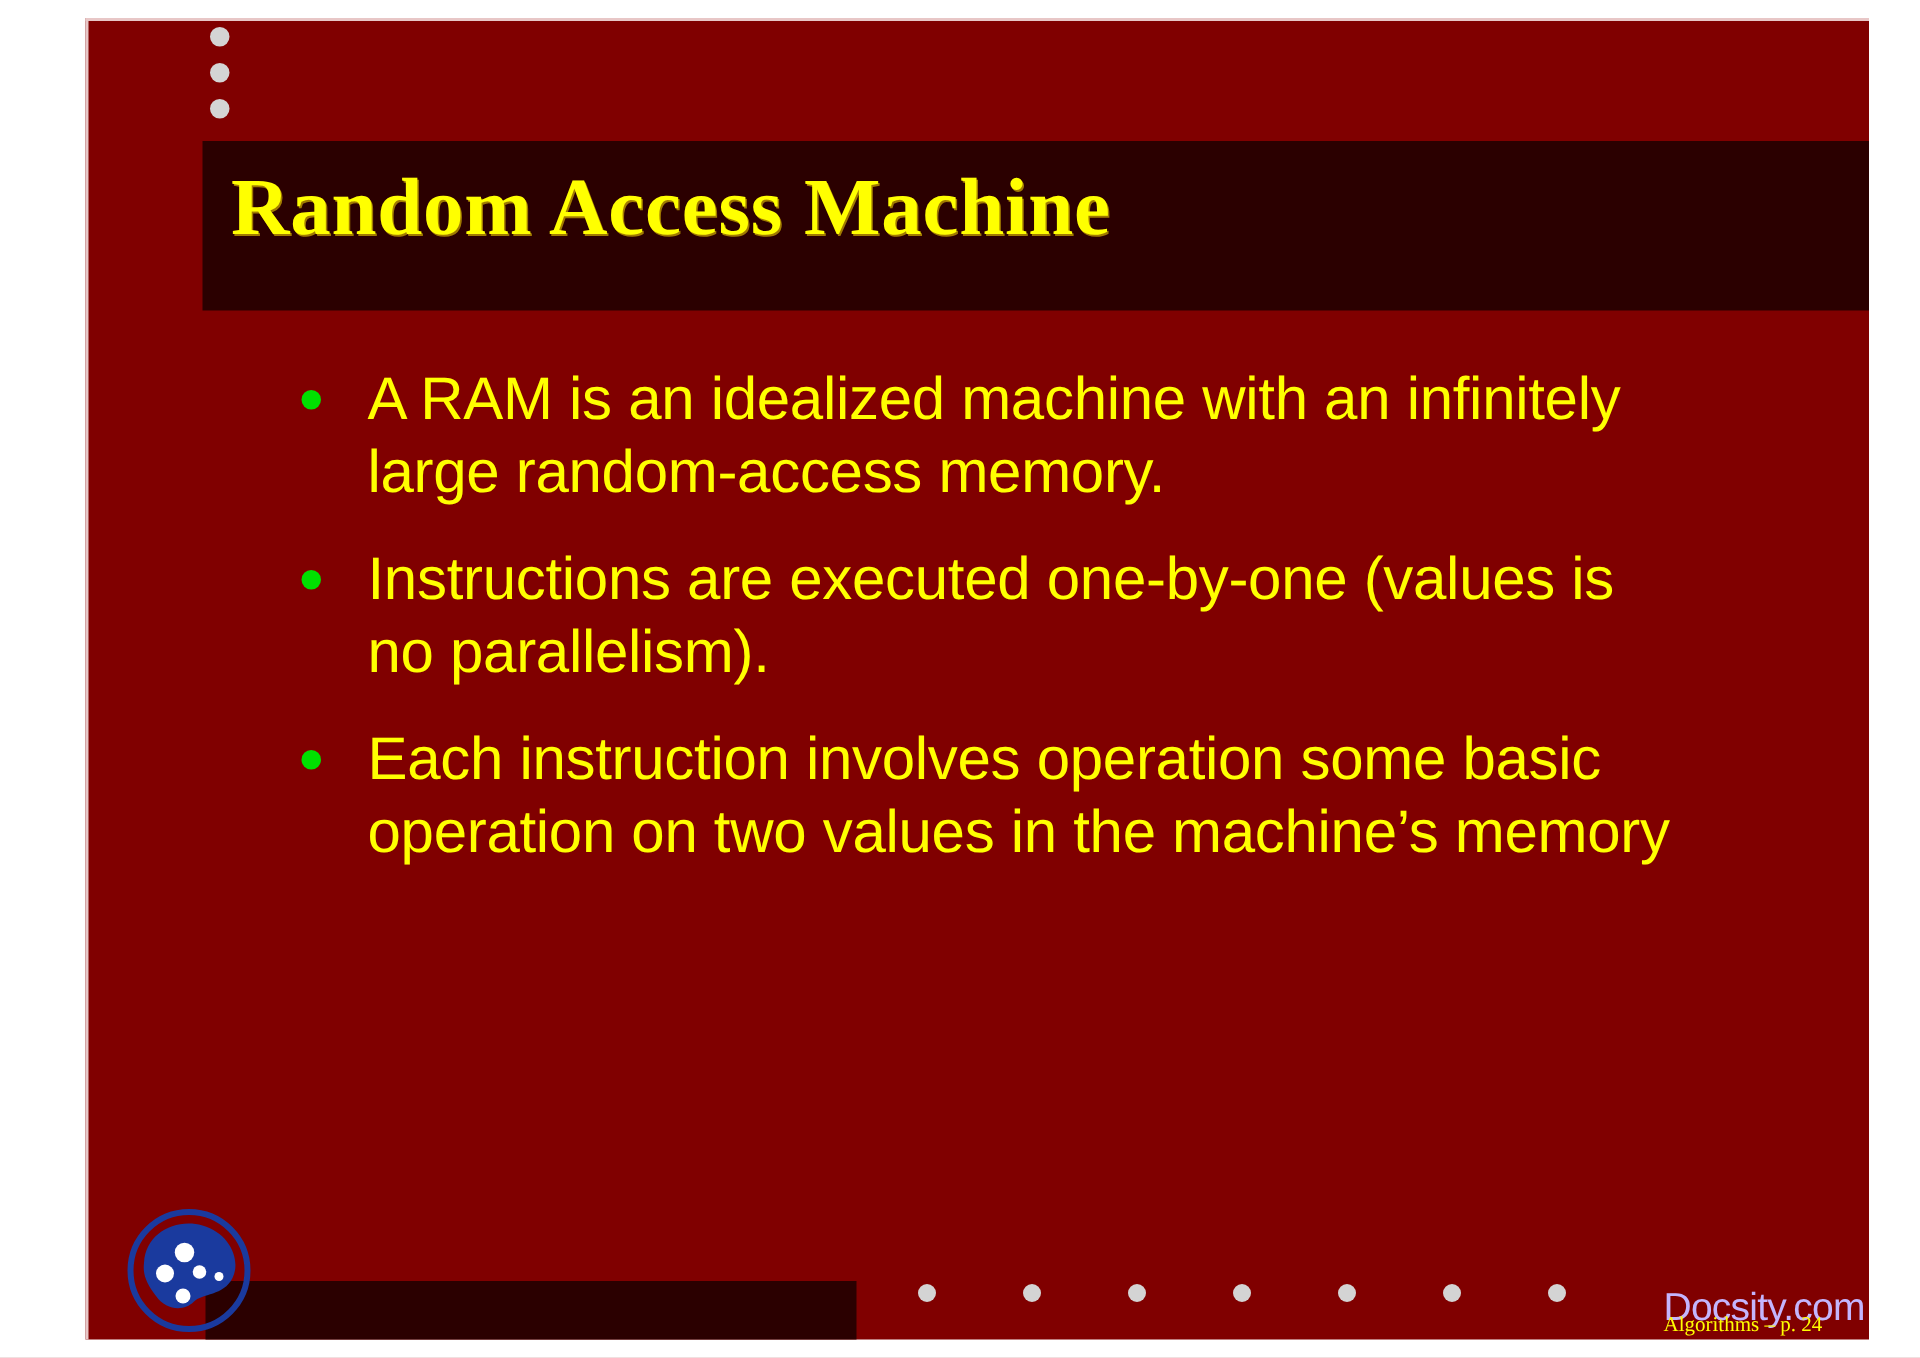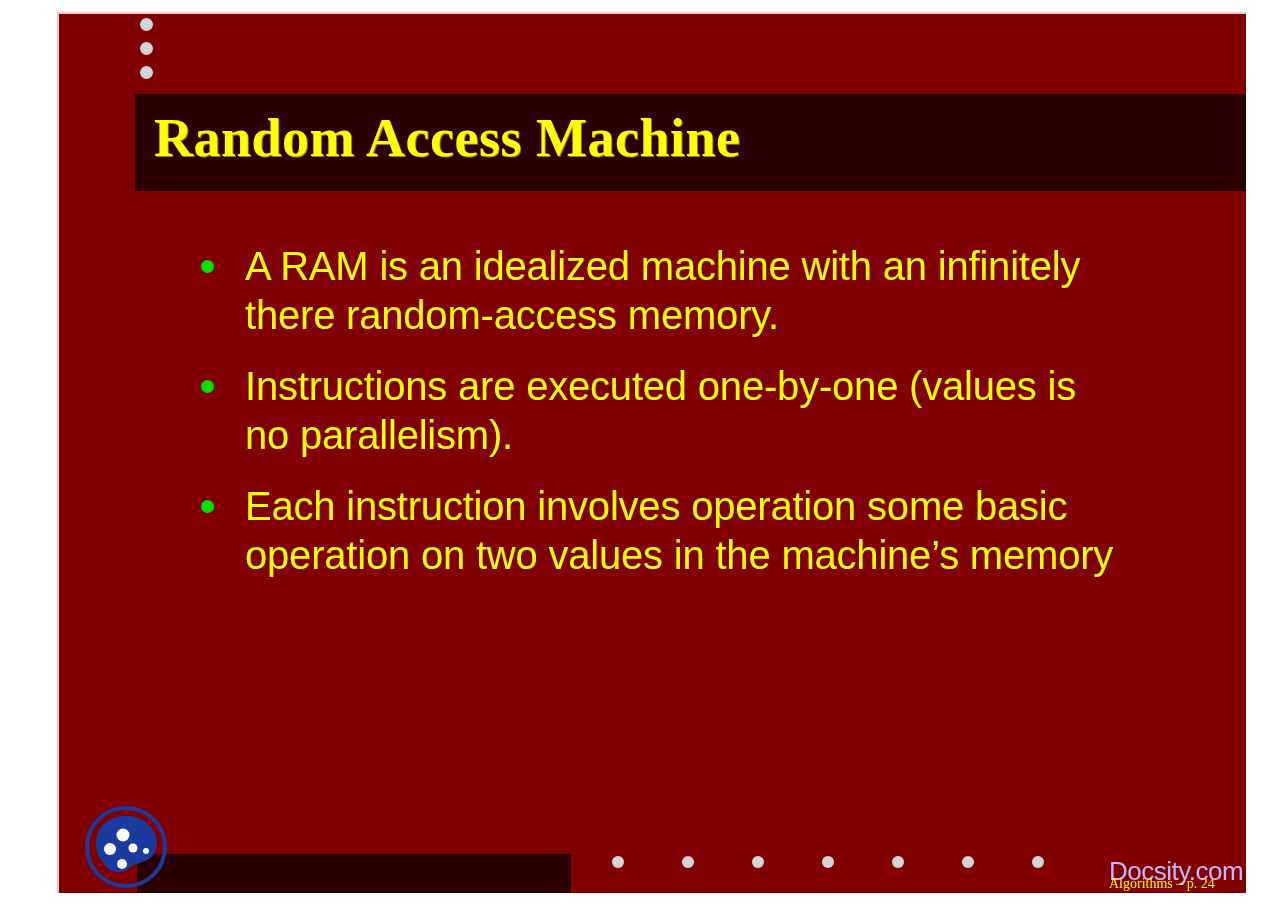--- a/index.html
+++ b/index.html
@@ -52,21 +52,21 @@
     height: 12px;
     top: 842px;
   }
 
   
   .title-band {
     position: absolute;
     left: 76px;
     top: 80px;
     width: 1115px;
-    height: 97px;
+    height: 113px;
     background: #2b0000;
     overflow: hidden;
   }
   .title-text {
     position: absolute;
     left: 19px;
     top: 13px;
     font-family: "Liberation Serif", "DejaVu Serif", serif;
     font-weight: bold;
     font-size: 54px;
@@ -159,21 +159,21 @@
     <span class="dot dot-tl dot-tl-2"></span>
     <span class="dot dot-tl dot-tl-3"></span>
 
     <div class="title-band">
       <div class="title-text">Random Access Machine</div>
     </div>
 
     <div class="bullets">
       <div class="bullet-item">
         <span class="bullet-marker"></span>
-        <span class="bullet-text">A RAM is an idealized machine with an infinitely there random-access memory.</span>
+        <span class="bullet-text">A RAM is an idealized machine with an infinitely large random-access memory.</span>
       </div>
       <div class="bullet-item">
         <span class="bullet-marker"></span>
         <span class="bullet-text">Instructions are executed one-by-one (values is no parallelism).</span>
       </div>
       <div class="bullet-item">
         <span class="bullet-marker"></span>
         <span class="bullet-text">Each instruction involves operation some basic operation on two values in the machine’s memory</span>
       </div>
     </div>

